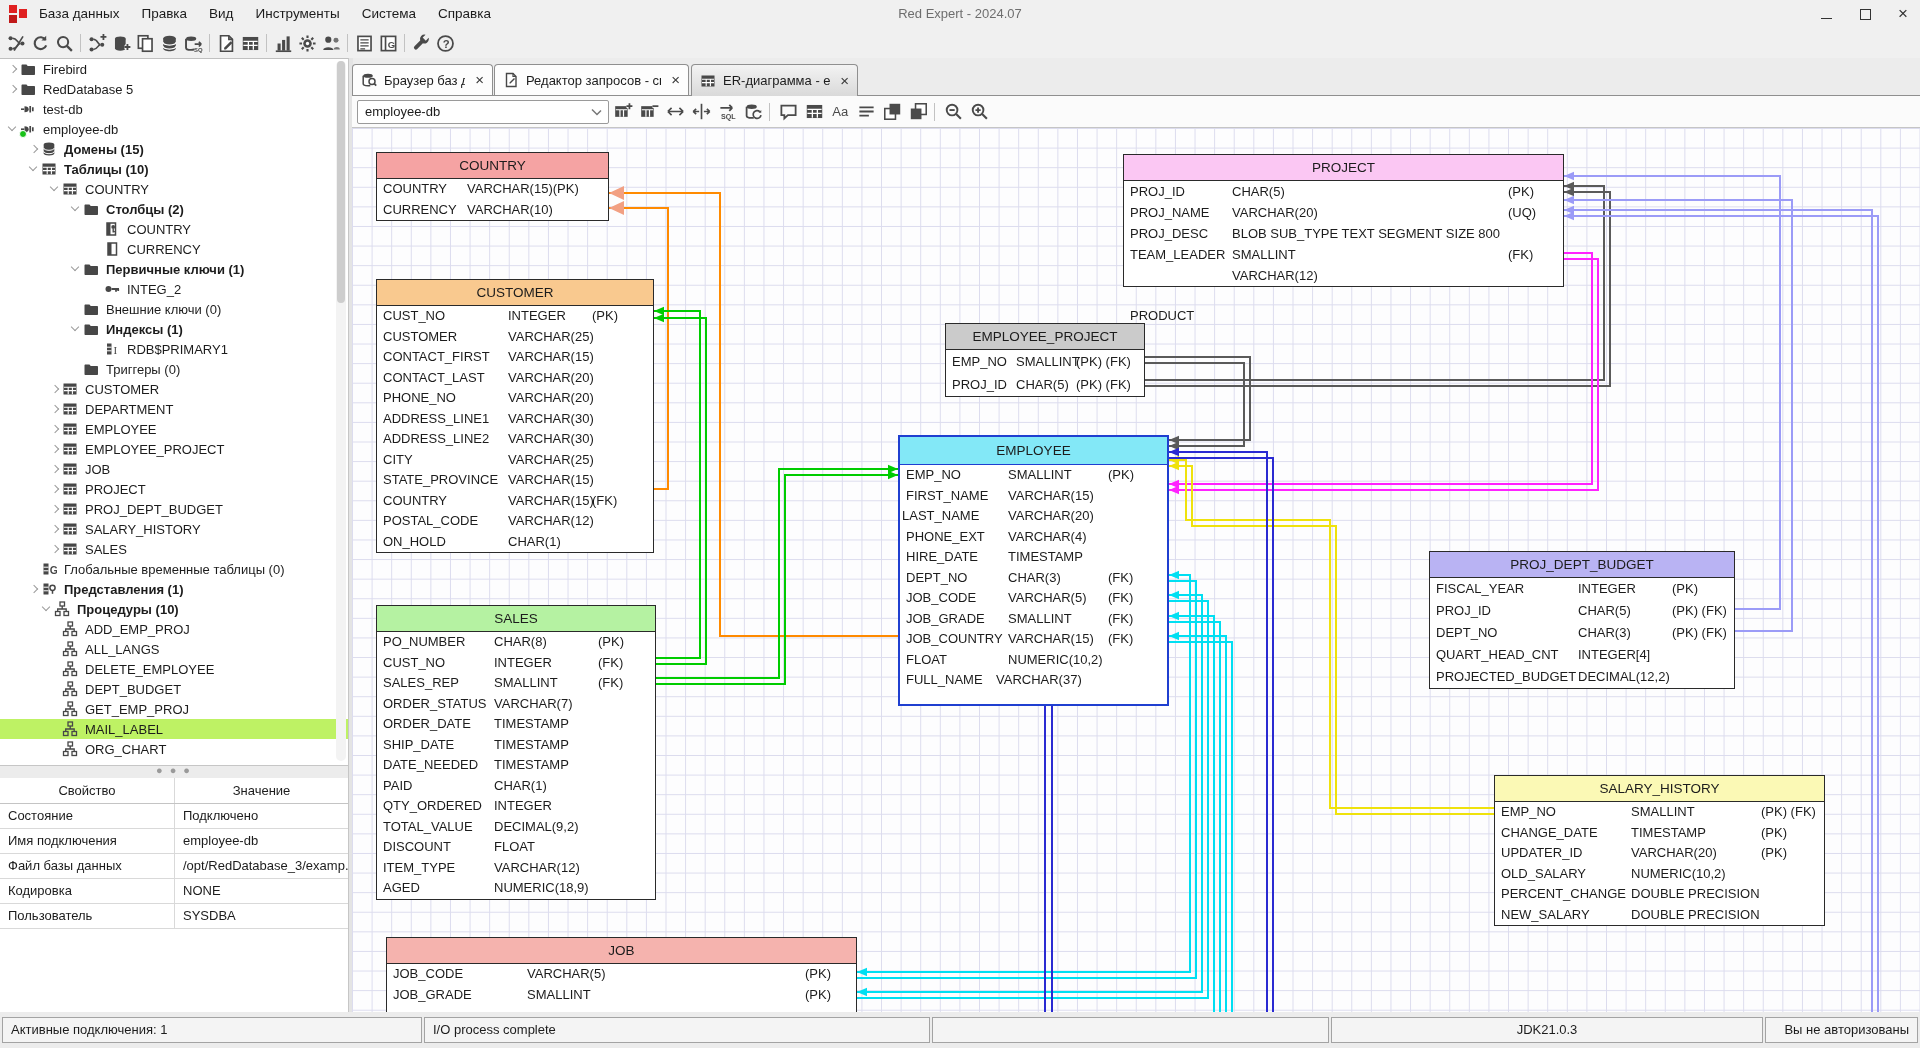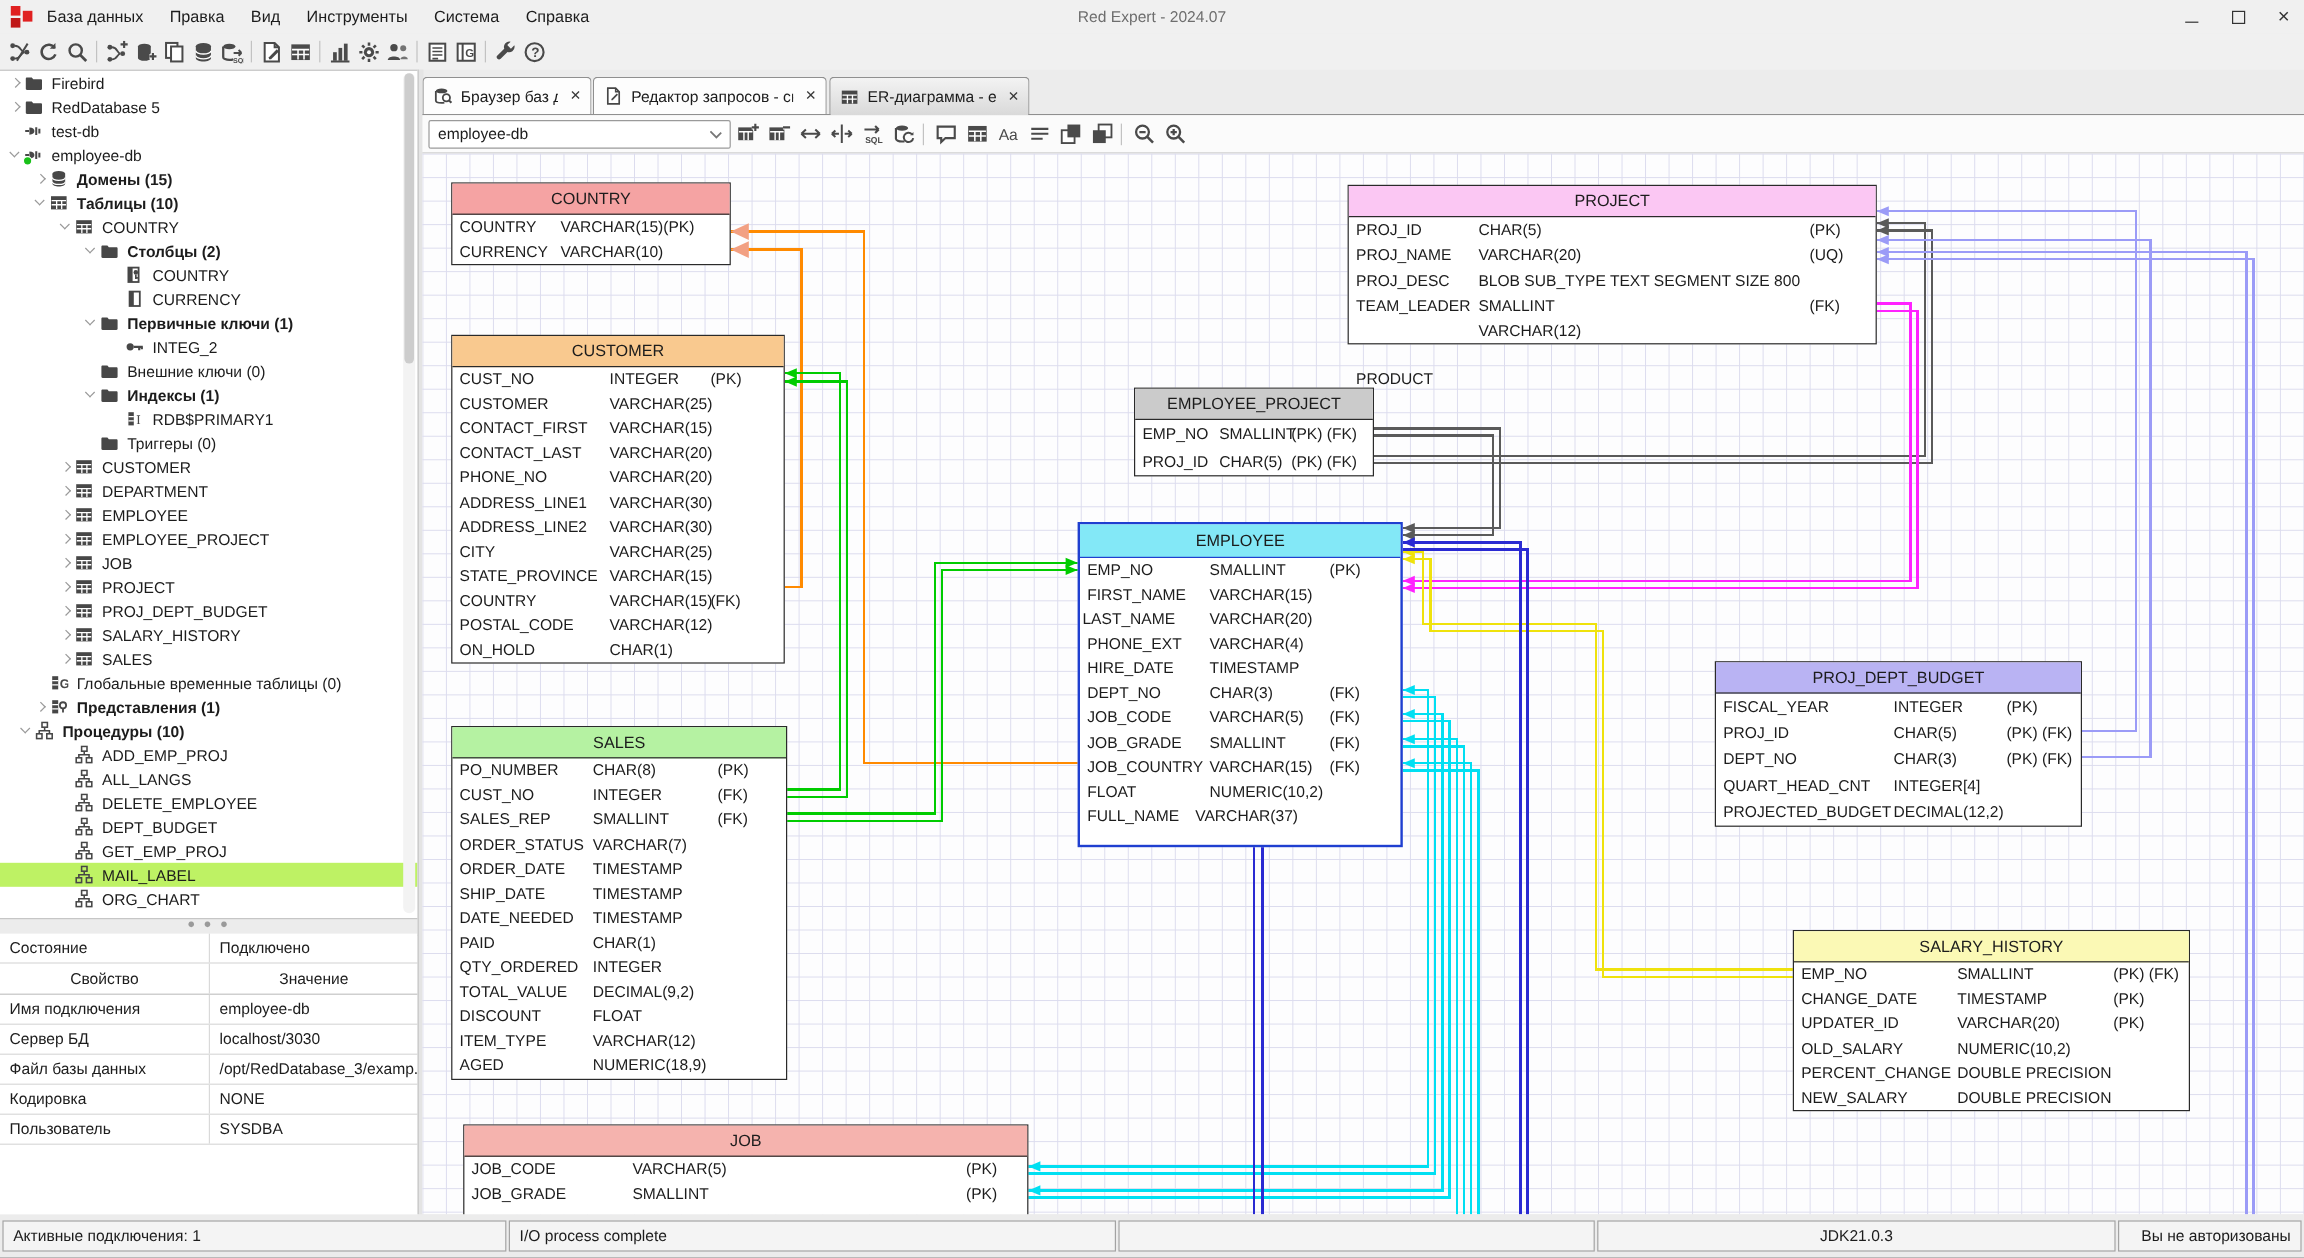--- a/index.html
+++ b/index.html
@@ -456,21 +456,21 @@
         <div class="tree-row bold" style="padding-left: 27px;">
           <span class="chev c"></span>
           <span class="ticon"><svg viewBox="0 0 16 16" xmlns="http://www.w3.org/2000/svg">
               <rect x="2.5" y="2.5" width="5" height="11" fill="currentColor"></rect>
               <path d="M2.5 6.2h5M2.5 9.8h5" stroke="#fff" stroke-width="1"></path>
               <circle cx="11.5" cy="6.8" r="2.6" fill="none" stroke="currentColor" stroke-width="1.5"></circle>
               <path d="M11.5 9.4v3.4" stroke="currentColor" stroke-width="1.5"></path>
             </svg></span>
           <span>Представления (1)</span>
         </div>
-        <div class="tree-row bold" style="padding-left: 15px;">
+        <div class="tree-row bold" style="padding-left: 40px;">
           <span class="chev e"></span>
           <span class="ticon"><svg viewBox="0 0 16 16" xmlns="http://www.w3.org/2000/svg">
               <rect x="6" y="1" width="4.5" height="4" fill="none" stroke="currentColor" stroke-width="1.3"></rect>
               <rect x="1.5" y="10.5" width="4.5" height="4" fill="none" stroke="currentColor" stroke-width="1.3"></rect>
               <rect x="10" y="10.5" width="4.5" height="4" fill="none" stroke="currentColor" stroke-width="1.3"></rect>
               <path d="M8.2 5v3M3.7 10.5V8h8.5v2.5" fill="none" stroke="currentColor" stroke-width="1.3"></path>
             </svg></span>
           <span>Процедуры (10)</span>
         </div>
         <div class="tree-row" style="padding-left: 48px;">
@@ -542,35 +542,31 @@
               <path d="M8.2 5v3M3.7 10.5V8h8.5v2.5" fill="none" stroke="currentColor" stroke-width="1.3"></path>
             </svg></span>
           <span>ORG_CHART</span>
         </div>
       </div>
     <div class="vscroll">
         <div class="vthumb"></div>
       </div>
     <div class="hsplit">● ● ●</div>
     <div class="props" id="props">
+        <div class="prow hdr">
+          <div class="pc1">Свойство</div>
+          <div class="pc2">Значение</div>
+        </div>
         <div class="prow">
           <div class="pc1">Состояние</div>
           <div class="pc2">Подключено</div>
         </div>
-        <div class="prow hdr">
-          <div class="pc1">Свойство</div>
-          <div class="pc2">Значение</div>
-        </div>
         <div class="prow">
           <div class="pc1">Имя подключения</div>
           <div class="pc2">employee-db</div>
-        </div>
-        <div class="prow">
-          <div class="pc1">Сервер БД</div>
-          <div class="pc2">localhost/3030</div>
         </div>
         <div class="prow">
           <div class="pc1">Файл базы данных</div>
           <div class="pc2">/opt/RedDatabase_3/examp...</div>
         </div>
         <div class="prow">
           <div class="pc1">Кодировка</div>
           <div class="pc2">NONE</div>
         </div>
         <div class="prow">

